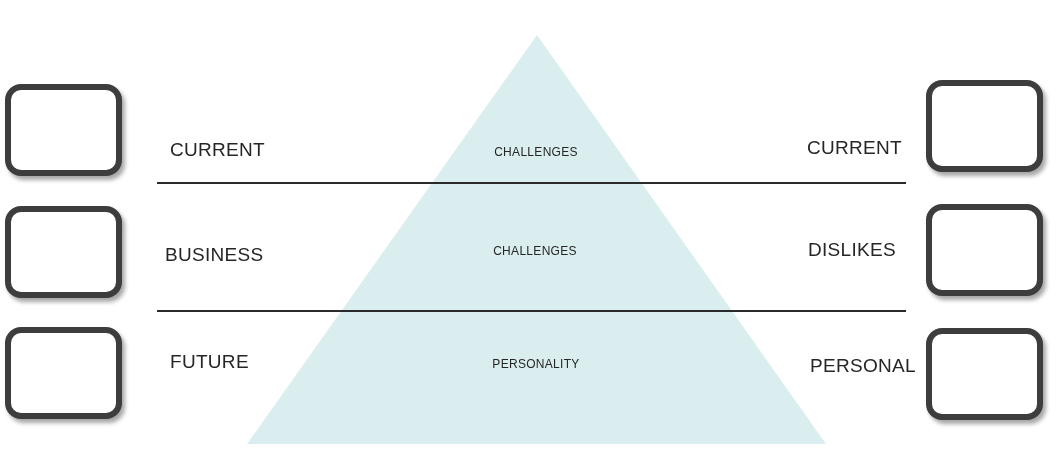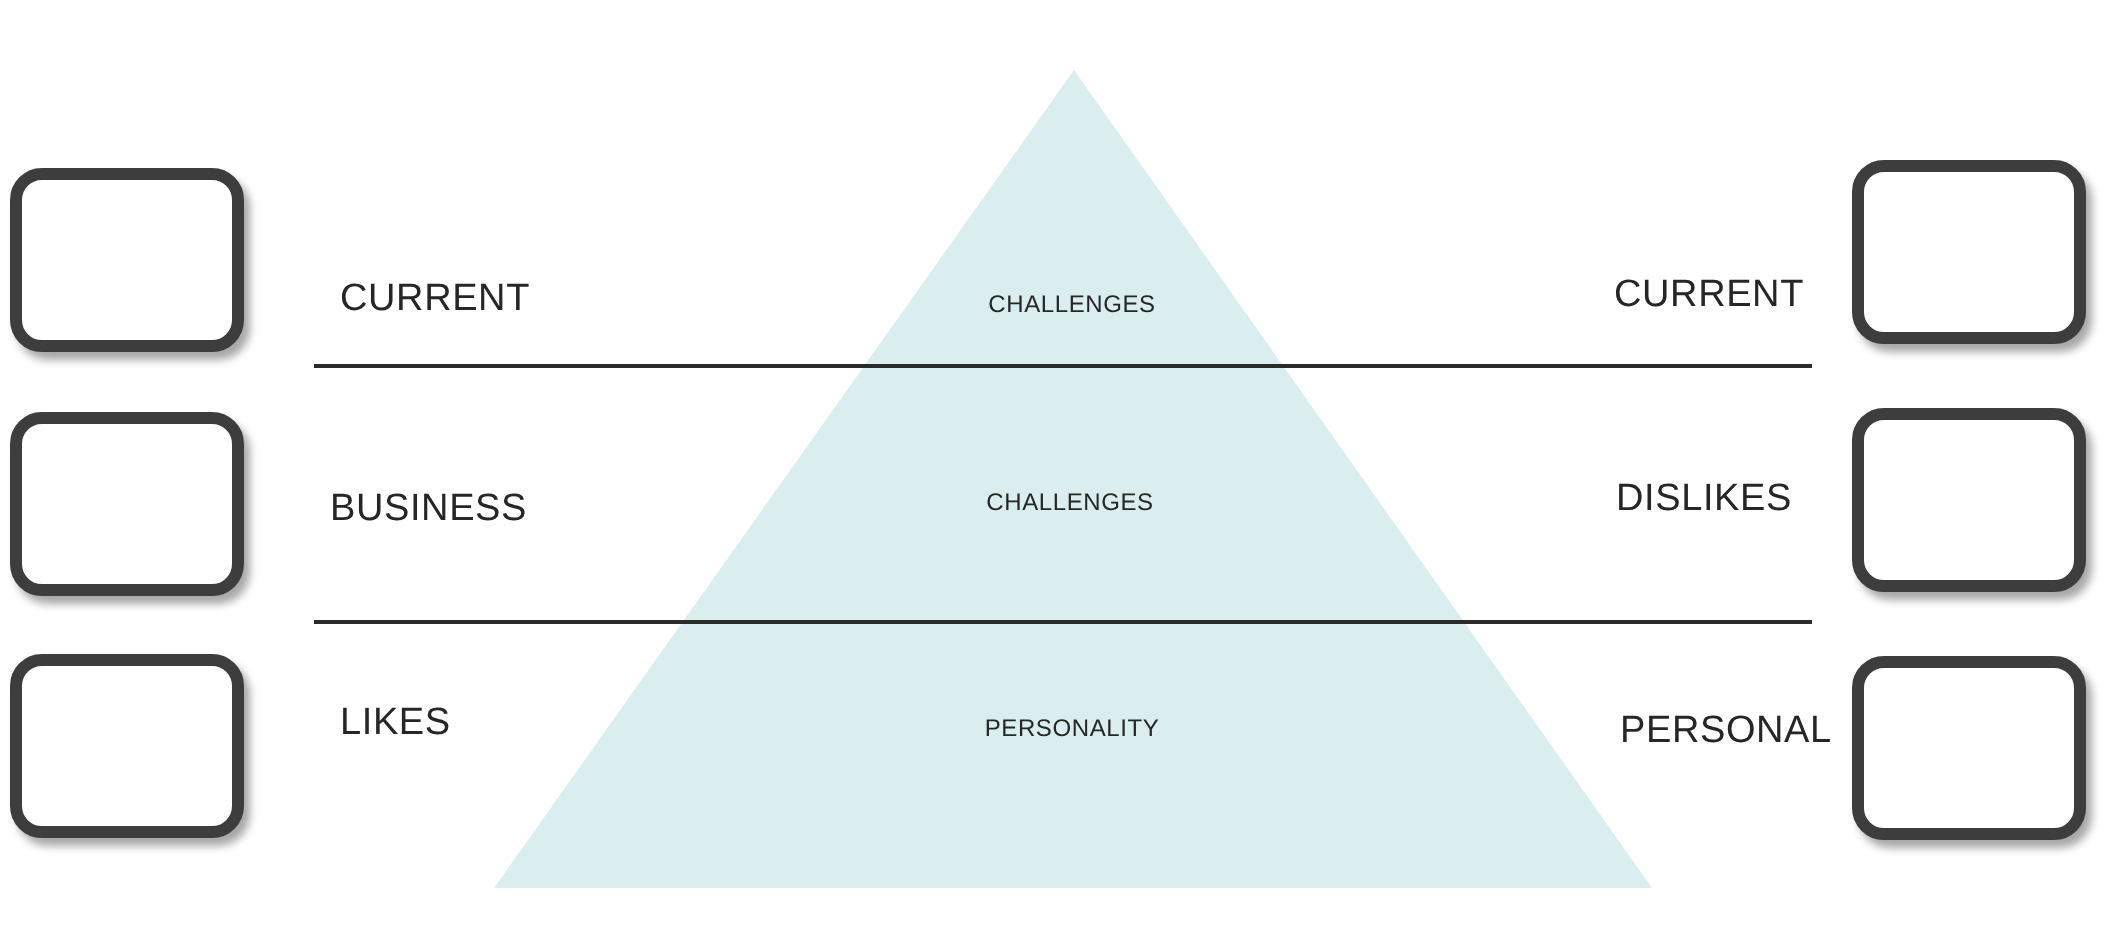--- a/index.html
+++ b/index.html
@@ -69,21 +69,21 @@
 <div class="box" style="left:5px; top:84px;"></div>
 <div class="box" style="left:5px; top:206px;"></div>
 <div class="box" style="left:5px; top:327px;"></div>
 
 <div class="box" style="left:926px; top:80px;"></div>
 <div class="box" style="left:926px; top:204px;"></div>
 <div class="box" style="left:926px; top:328px;"></div>
 
 <span class="label" style="left:170px; top:140px;">CURRENT</span>
 <span class="label" style="left:165px; top:245px;">BUSINESS</span>
-<span class="label" style="left:170px; top:352px;">LIKES</span>
+<span class="label" style="left:170px; top:352px;">FUTURE</span>
 
 <span class="label" style="left:807px; top:138px;">CURRENT</span>
 <span class="label" style="left:808px; top:240px;">DISLIKES</span>
 <span class="label" style="left:810px; top:356px;">PERSONAL</span>
 
 <span class="center-label" style="left:536px; top:146px;">CHALLENGES</span>
 <span class="center-label" style="left:535px; top:245px;">CHALLENGES</span>
 <span class="center-label" style="left:536px; top:358px;text-align:center;">PERSONALITY</span>
 
 </body></html>

